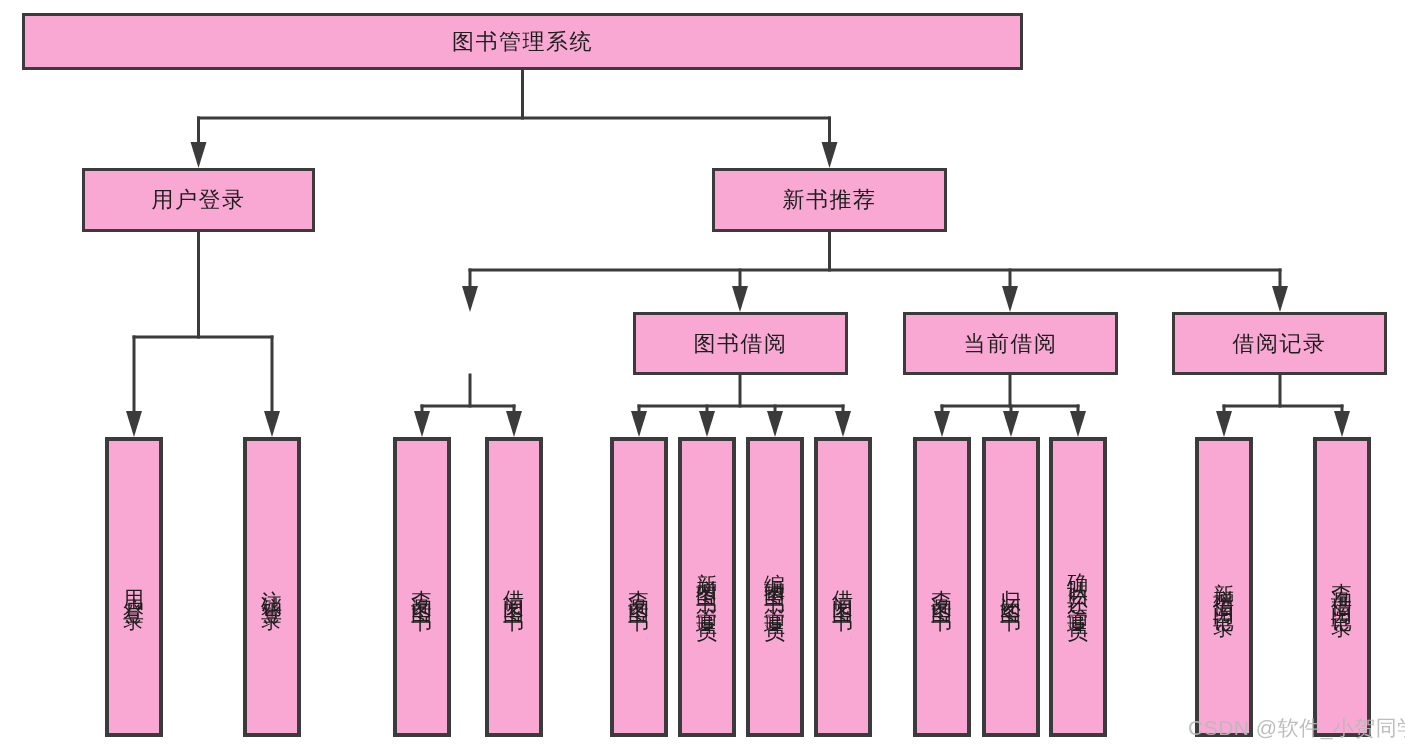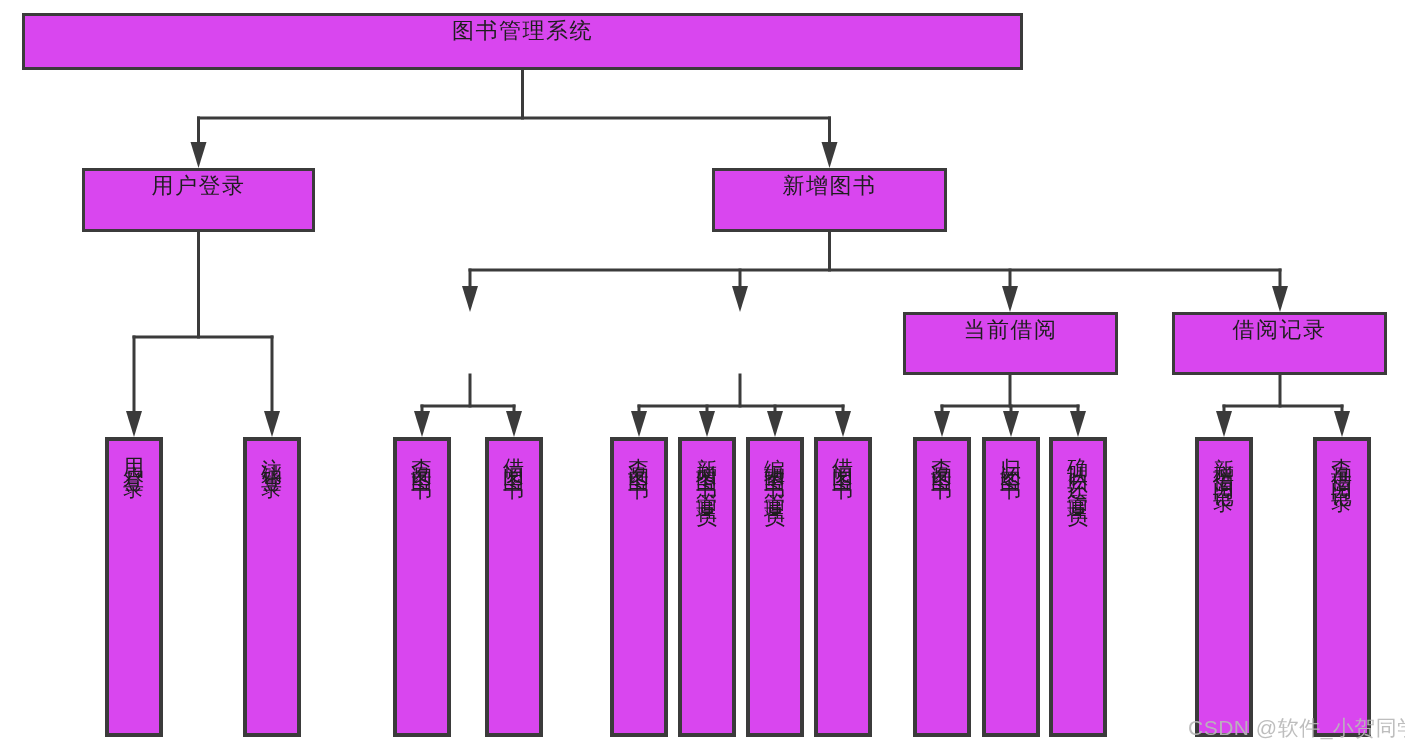--- a/index.html
+++ b/index.html
@@ -3,23 +3,23 @@
 <meta charset="utf-8">
 <style>
   :root { --line:#3b3b3b; --text:#1e1e1e; }
   html,body { margin:0; padding:0; background:#ffffff; }
   .canvas {
     position:relative; width:1405px; height:747px; background:#ffffff;
     font-family:"Liberation Sans", sans-serif; overflow:hidden;
   }
   svg.connectors { position:absolute; left:0; top:0; width:1405px; height:747px; }
   .node {
-    position:absolute; box-sizing:border-box; background:#d946ef;
+    position:absolute; box-sizing:border-box; background:#f9a8d4;
     border:3px solid var(--line); color:var(--text);
-    display:flex; justify-content:center; z-index:2;
+    display:flex; align-items:center; justify-content:center; z-index:2;
   }
   .h-node { font-size:22px; letter-spacing:1.5px; font-weight:500; }
   .v-node { border-width:4px; }
   .v-node .vtext {
     writing-mode:vertical-rl; text-orientation:mixed;
     font-size:21px; letter-spacing:7px; line-height:1; font-weight:500;
     white-space:nowrap;
   }
   .watermark {
     position:absolute; left:1188px; top:714px; z-index:6;
@@ -88,23 +88,26 @@
     </svg>
 
   <div class="node h-node" style="left:22px;top:13px;width:1001px;height:57px">
     <span>图书管理系统</span>
   </div>
 
   <div class="node h-node" style="left:82px;top:168px;width:233px;height:64px">
     <span>用户登录</span>
   </div>
   <div class="node h-node" style="left:712px;top:168px;width:235px;height:64px">
-    <span>新增图书</span>
+    <span>新书推荐</span>
   </div>
 
+  <div class="node h-node" style="left:633px;top:312px;width:215px;height:63px">
+    <span>图书借阅</span>
+  </div>
   <div class="node h-node" style="left:903px;top:312px;width:215px;height:63px">
     <span>当前借阅</span>
   </div>
   <div class="node h-node" style="left:1172px;top:312px;width:215px;height:63px">
     <span>借阅记录</span>
   </div>
 
   <div class="node v-node" style="left:105px;top:437px;width:58px;height:300px">
     <span class="vtext">用户登录</span>
   </div>

